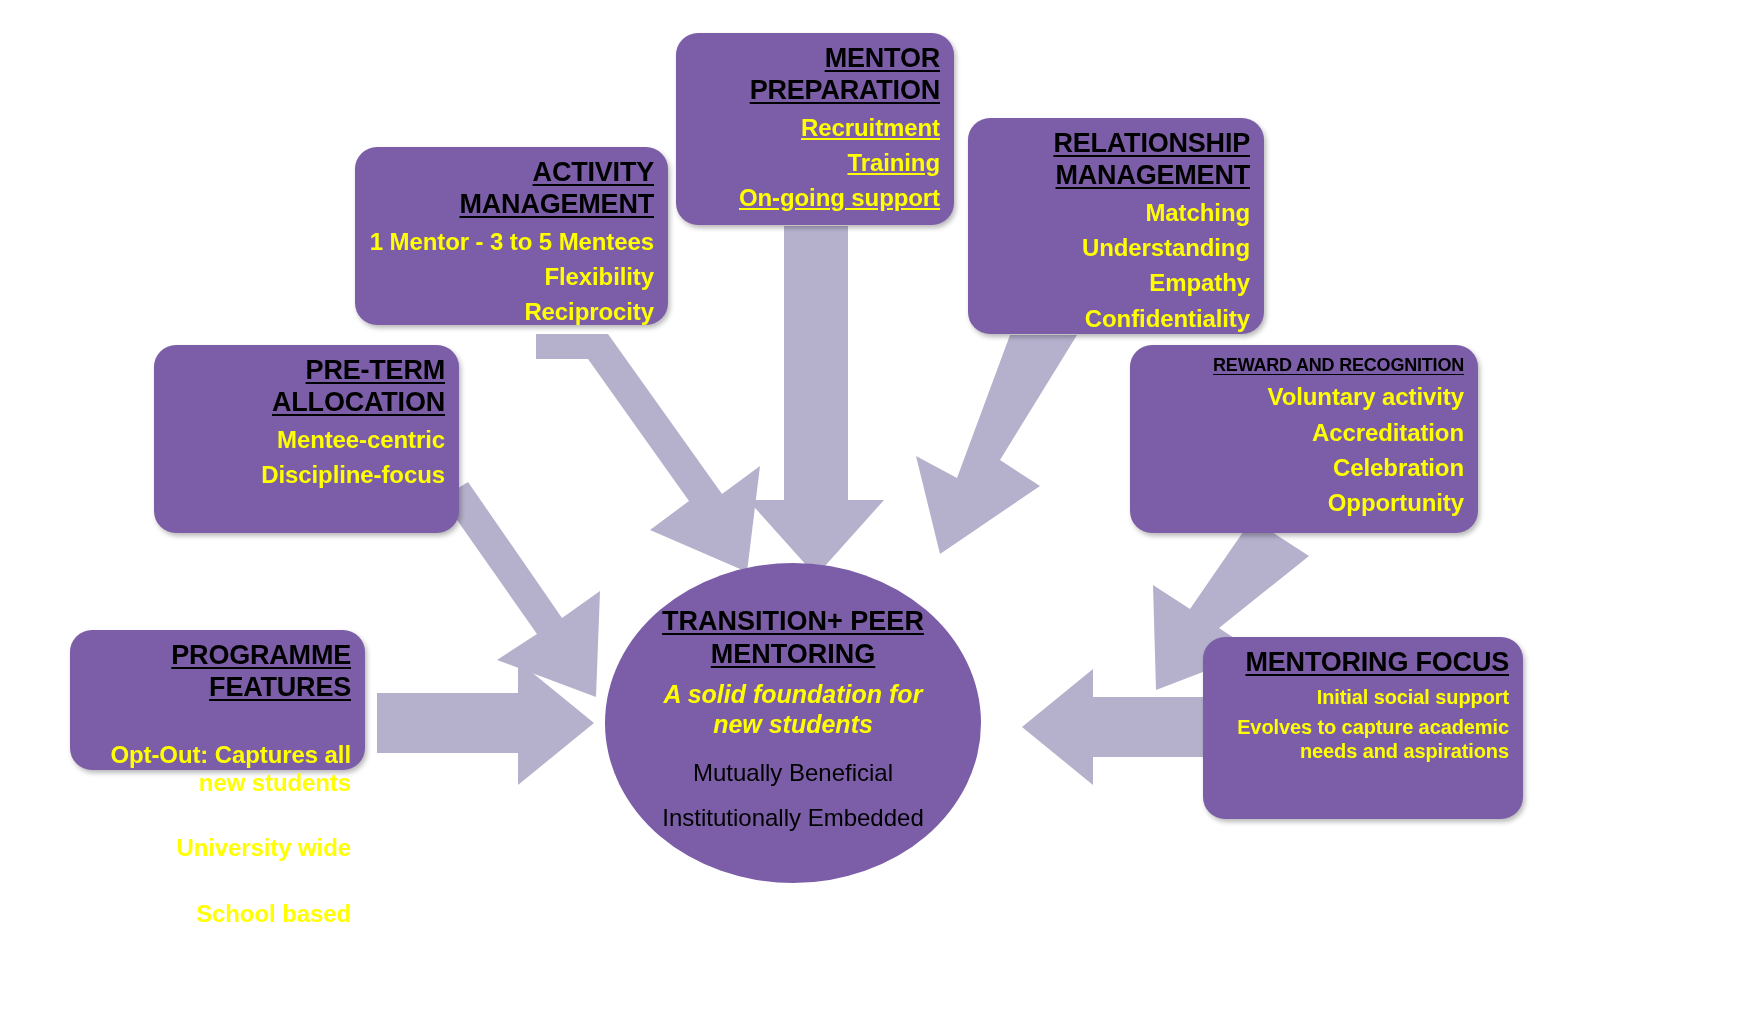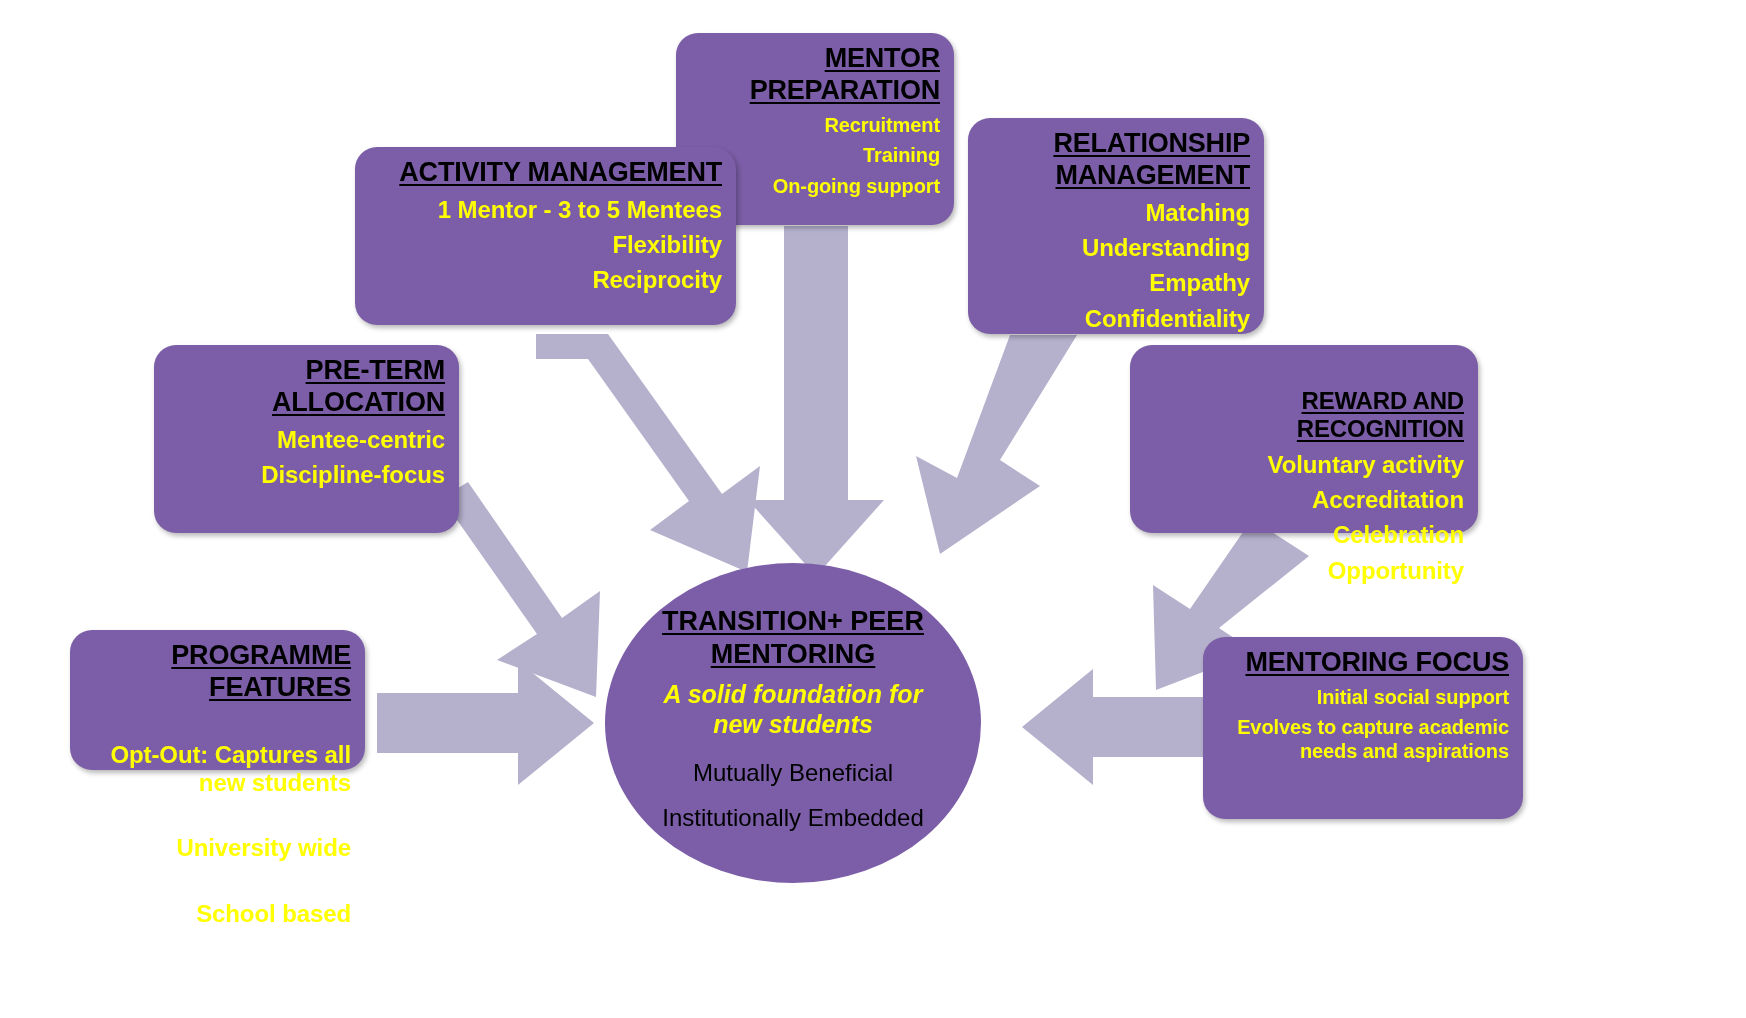--- a/index.html
+++ b/index.html
@@ -50,44 +50,44 @@
     line-height: 1.18;
     margin: 7px 0;
     letter-spacing: -0.1px;
   }
 
   
   #node-mentor-preparation {
     left: 676px; top: 33px; width: 278px; height: 192px;
   }
   #node-mentor-preparation .title { font-size: 27px; }
-  #node-mentor-preparation .item { font-size: 20px; }
+  #node-mentor-preparation .item { font-size: 24px; text-decoration: underline; }
 
   #node-activity-management {
-    left: 355px; top: 147px; width: 381px; height: 178px;
+    left: 355px; top: 147px; width: 313px; height: 178px;
   }
   #node-activity-management .title { font-size: 27px; }
   #node-activity-management .item { font-size: 24px; }
 
   #node-relationship-management {
     left: 968px; top: 118px; width: 296px; height: 216px;
   }
   #node-relationship-management .title { font-size: 27px; }
   #node-relationship-management .item { font-size: 24px; }
 
   #node-pre-term-allocation {
     left: 154px; top: 345px; width: 305px; height: 188px;
   }
   #node-pre-term-allocation .title { font-size: 27px; }
   #node-pre-term-allocation .item { font-size: 24px; }
 
   #node-reward-recognition {
     left: 1130px; top: 345px; width: 348px; height: 188px;
   }
-  #node-reward-recognition .title { font-size: 24px; margin-top: 32px; }
+  #node-reward-recognition .title { font-size: 18px; }
   #node-reward-recognition .item { font-size: 24px; }
 
   #node-programme-features {
     left: 70px; top: 630px; width: 295px; height: 140px;
   }
   #node-programme-features .title { font-size: 27px; }
   #node-programme-features .item { font-size: 24px; margin-top: 37px; }
 
   #node-mentoring-focus {
     left: 1203px; top: 637px; width: 320px; height: 182px;

